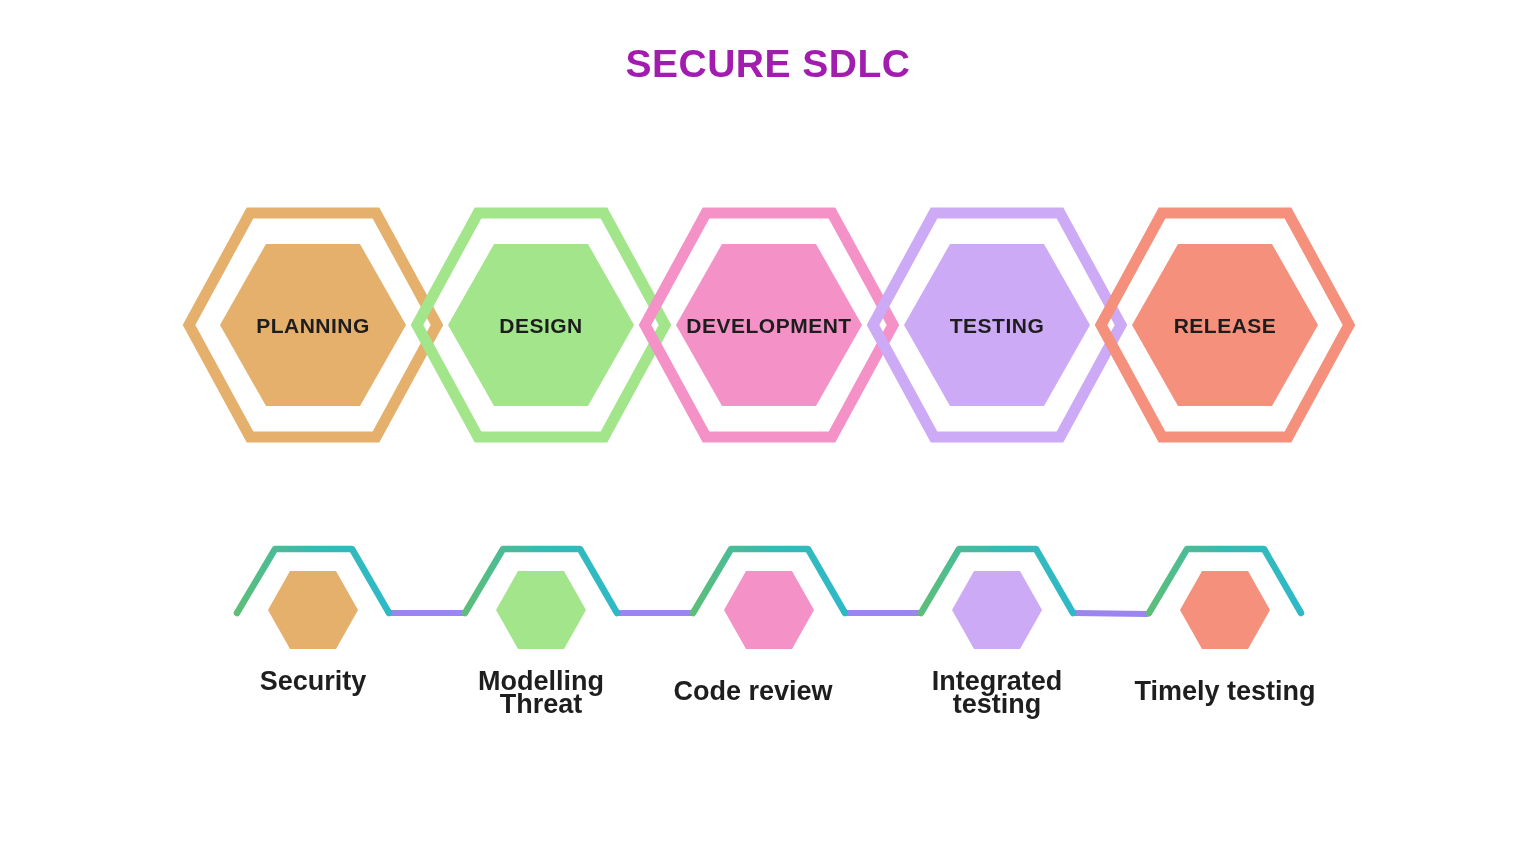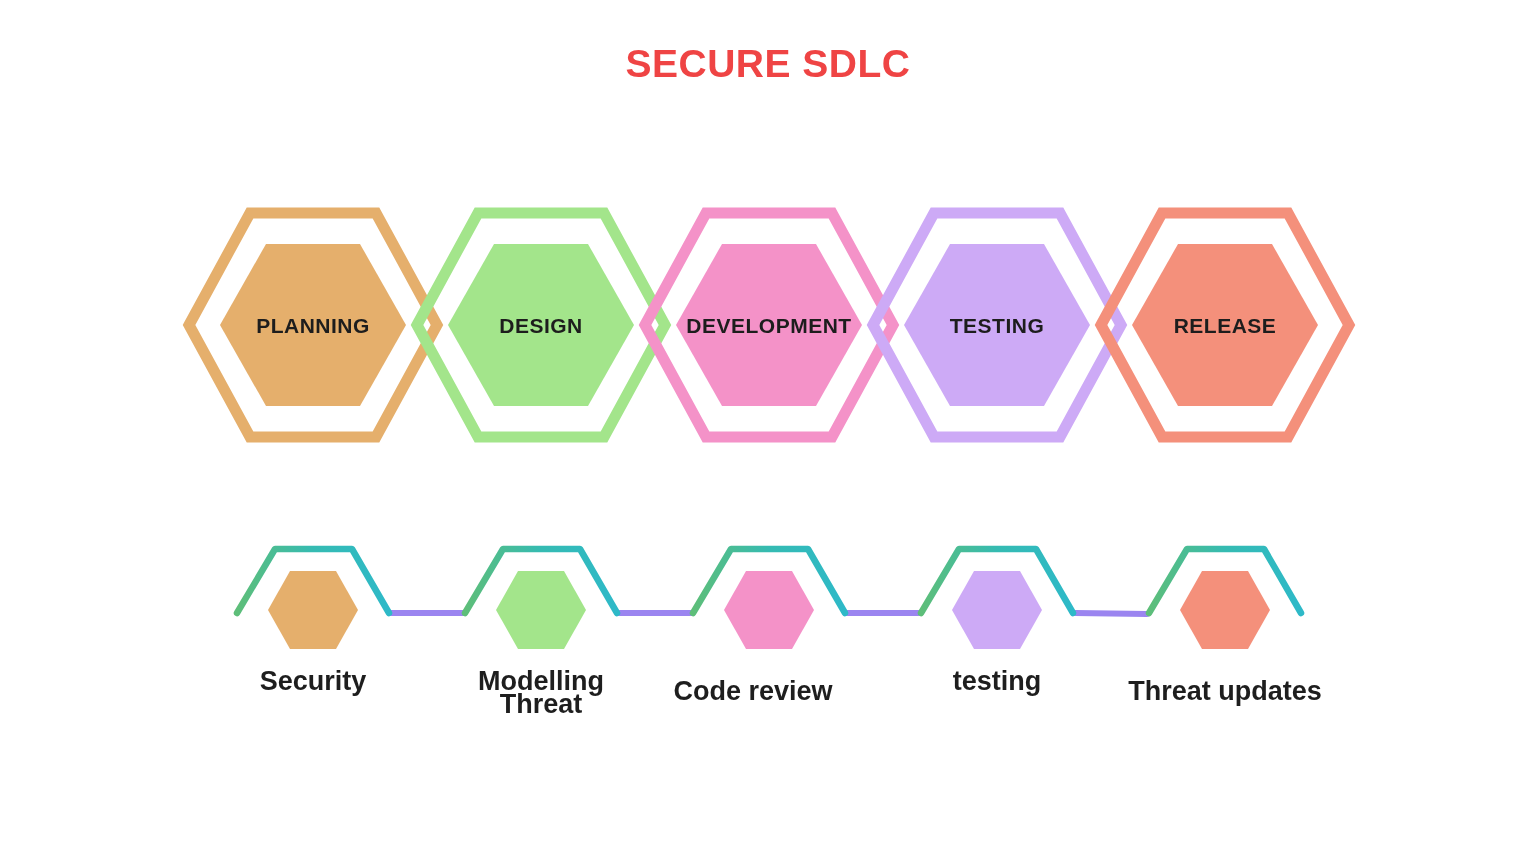--- a/index.html
+++ b/index.html
@@ -4,21 +4,21 @@
 <style>
   html,body{margin:0;padding:0;}
   body{
     width:1536px;height:864px;background:#ffffff;overflow:hidden;
     font-family:"Liberation Sans","DejaVu Sans",sans-serif;
     position:relative;
   }
   .canvas{position:absolute;inset:0;}
   .title{
     position:absolute;left:0;top:42px;width:1536px;
-    text-align:center;font-size:39px;font-weight:bold;color:#ef4444;
+    text-align:center;font-size:39px;font-weight:bold;color:#a21caf;
     letter-spacing:0.5px;
   }
   svg{position:absolute;left:0;top:0;}
   .phase-label{
     font-family:"Liberation Sans","DejaVu Sans",sans-serif;
     font-weight:bold;font-size:21px;fill:#1d1d1d;letter-spacing:0.5px;
   }
   .mlabel{
     position:absolute;width:300px;text-align:center;
     font-size:27px;font-weight:bold;color:#1e1e1e;line-height:23px;
@@ -98,19 +98,20 @@
     <div>Security</div>
   </div>
   <div class="mlabel" style="left:391px">
     <div>Modelling</div>
     <div>Threat</div>
   </div>
   <div class="mlabel single" style="left:603px">
     <div>Code review</div>
   </div>
   <div class="mlabel" style="left:847px">
+    <div>Integrated</div>
     <div>testing</div>
   </div>
   <div class="mlabel single" style="left:1075px">
-    <div>Threat updates</div>
+    <div>Timely testing</div>
   </div>
 
 </div>
 
 </body></html>

